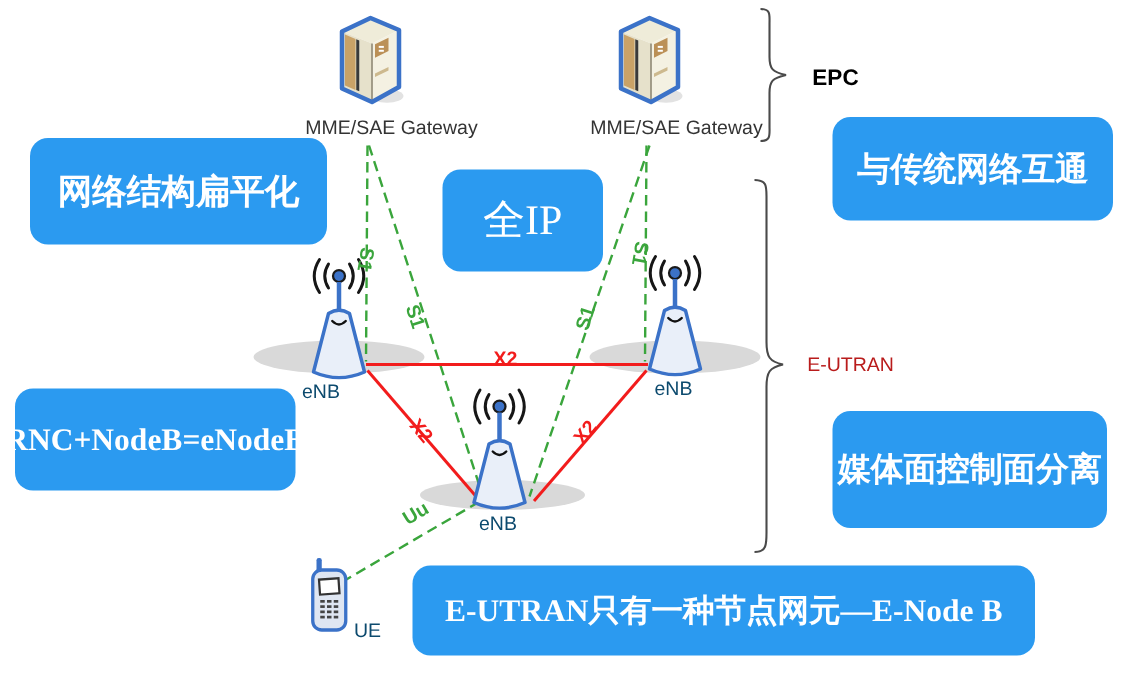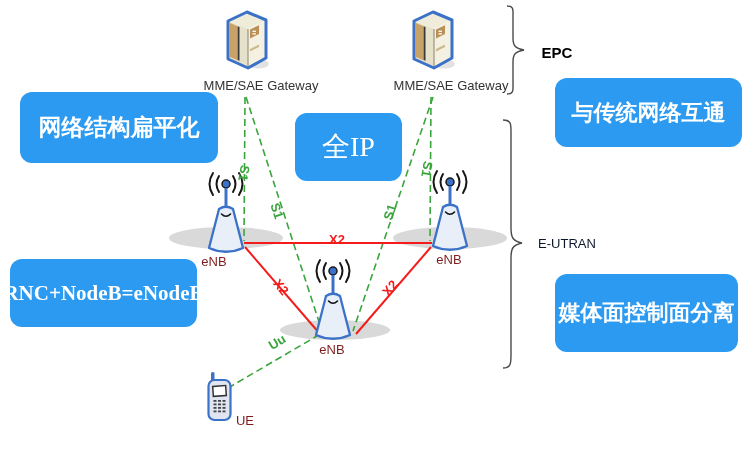--- a/index.html
+++ b/index.html
@@ -9,24 +9,24 @@
   .callout{position:absolute;background:#2b9af0;color:#ffffff;border-radius:12px;
            display:flex;align-items:center;justify-content:center;text-align:center;
            line-height:1.1;}
   .c1{left:20px;top:92px;width:198px;height:71px;font:bold 23px "Liberation Sans",sans-serif;}
   .c2{left:295px;top:113px;width:107px;height:68px;font:400 28px "Liberation Serif",serif;}
   .c3{left:555px;top:78px;width:187px;height:69px;font:bold 22px "Liberation Sans",sans-serif;}
   .c4{left:10px;top:259px;width:187px;height:68px;font:600 21px "Liberation Serif",serif;}
   .c5{left:555px;top:250px;width:183px;height:78px;font:bold 22px "Liberation Sans",sans-serif;margin-top:24px;}
   .c6{left:275px;top:377px;width:415px;height:60px;font:600 21px "Liberation Serif",serif;}
   .lbl{position:absolute;white-space:nowrap;transform:translate(-50%,-50%);}
-  .nodelbl{font:13px "Liberation Sans",sans-serif;color:#7f1d1d;}
+  .nodelbl{font:13px "Liberation Sans",sans-serif;color:#0c4a6e;}
   .gwlbl{font:13px "Liberation Sans",sans-serif;color:#333;margin-left:17px;}
   .epclbl{font:bold 15px "Liberation Sans",sans-serif;color:#000;}
-  .eutranlbl{font:13px "Liberation Sans",sans-serif;color:#0f172a;}
+  .eutranlbl{font:13px "Liberation Sans",sans-serif;color:#b91c1c;}
   .s1lbl{font:600 13px "Liberation Sans",sans-serif;color:#3aa53c;}
   .x2lbl{font:600 13px "Liberation Sans",sans-serif;color:#f21c1c;}
   .uulbl{font:600 13px "Liberation Sans",sans-serif;color:#3aa53c;}
   .arc{fill:none;stroke:#161616;stroke-width:2;stroke-linecap:round;}
 </style>
 </head>
 <body>
 
 <div id="stage">
 
@@ -122,14 +122,15 @@
   <div class="lbl x2lbl" style="left:337px;top:239px;">X2</div>
   <div class="lbl x2lbl" style="left:281px;top:287px;transform:translate(-50%,-50%) rotate(50deg);">X2</div>
   <div class="lbl x2lbl" style="left:390px;top:288px;transform:translate(-50%,-50%) rotate(-50deg);">X2</div>
   <div class="lbl uulbl" style="left:277px;top:342px;transform:translate(-50%,-50%) rotate(-31deg);">Uu</div>
 
   <div class="callout c1">网络结构扁平化</div>
   <div class="callout c3">与传统网络互通</div>
   <div class="callout c2">全IP</div>
   <div class="callout c4">RNC+NodeB=eNodeB</div>
   <div class="callout c5">媒体面控制面分离</div>
+  <div class="callout c6">E-UTRAN只有一种节点网元—E-Node B</div>
 
 </div>
 
 </body></html>

